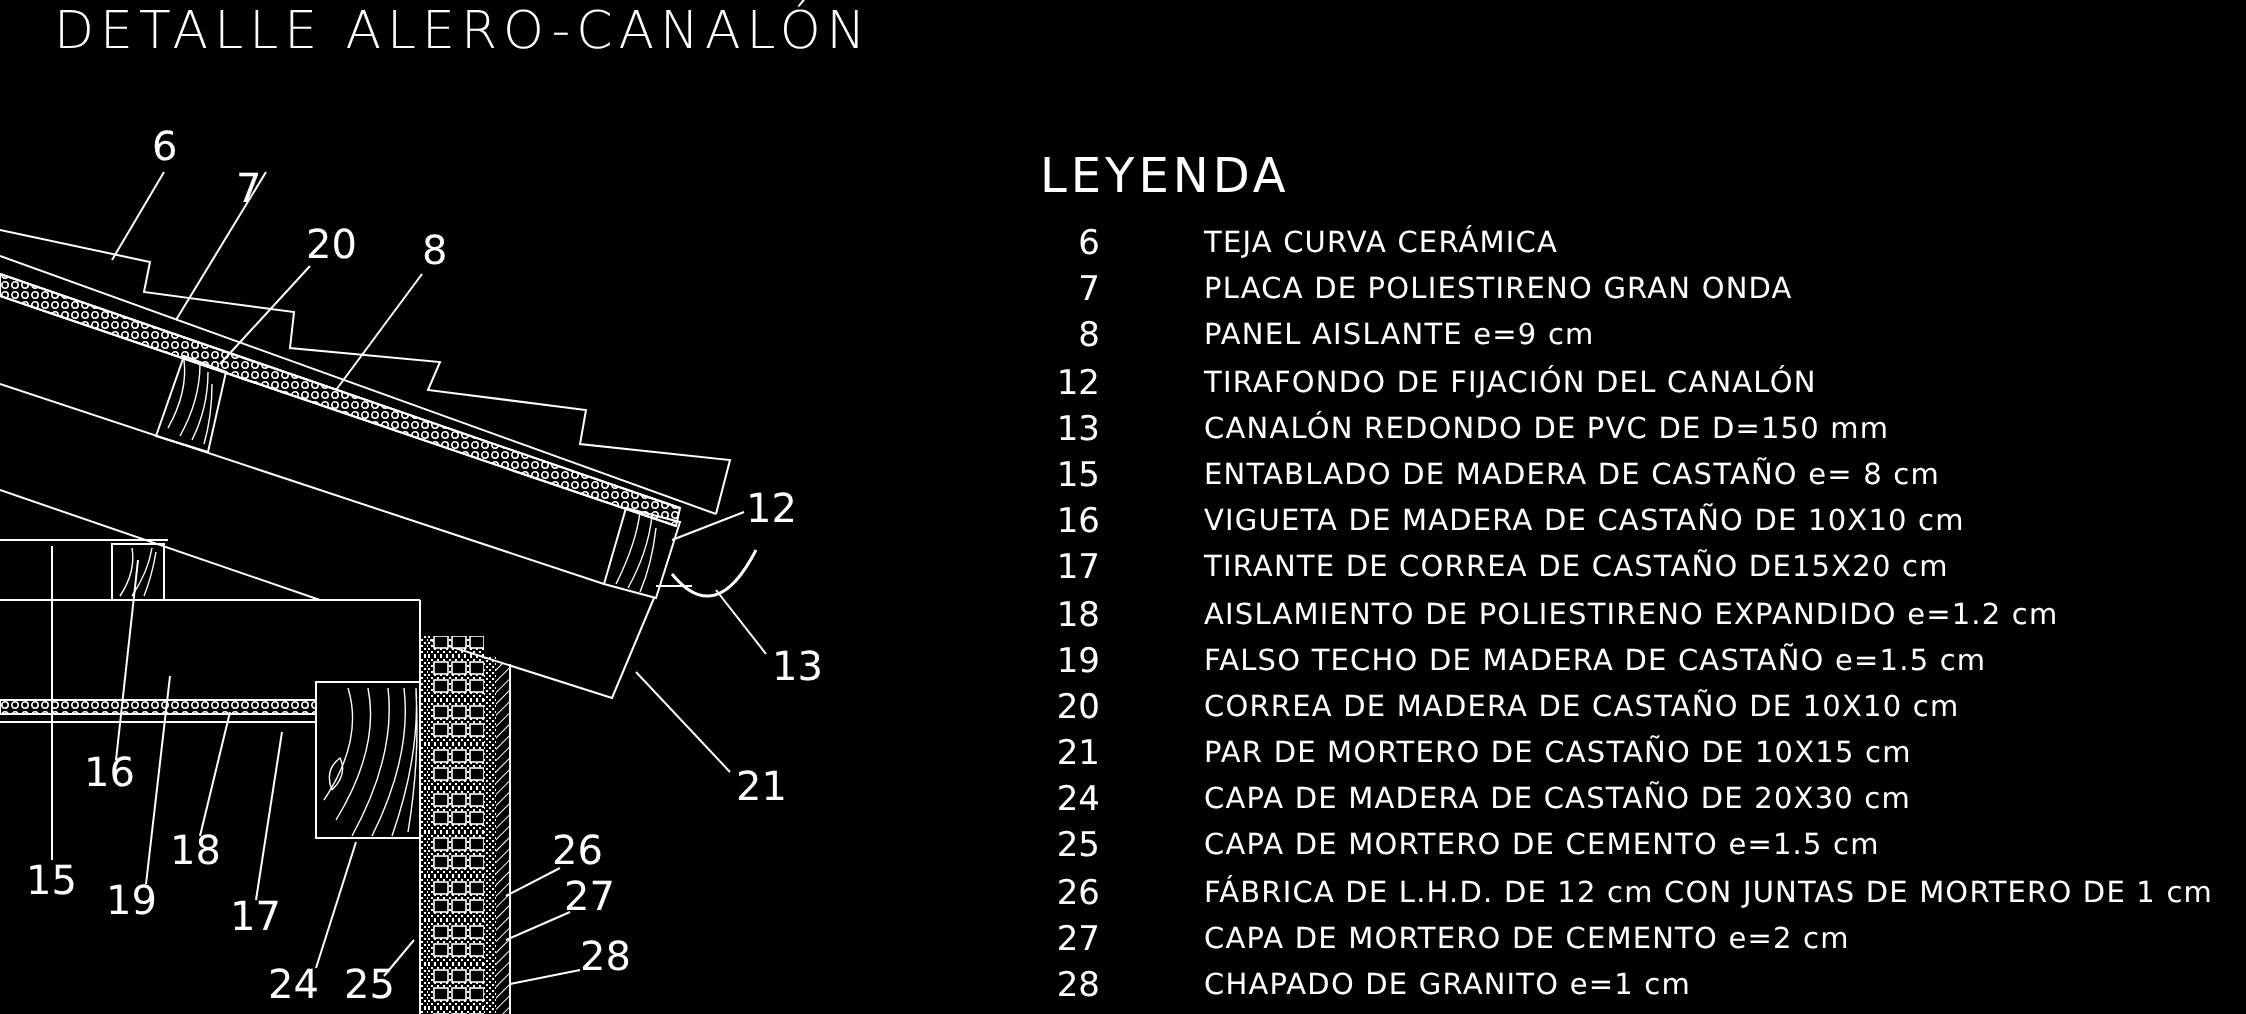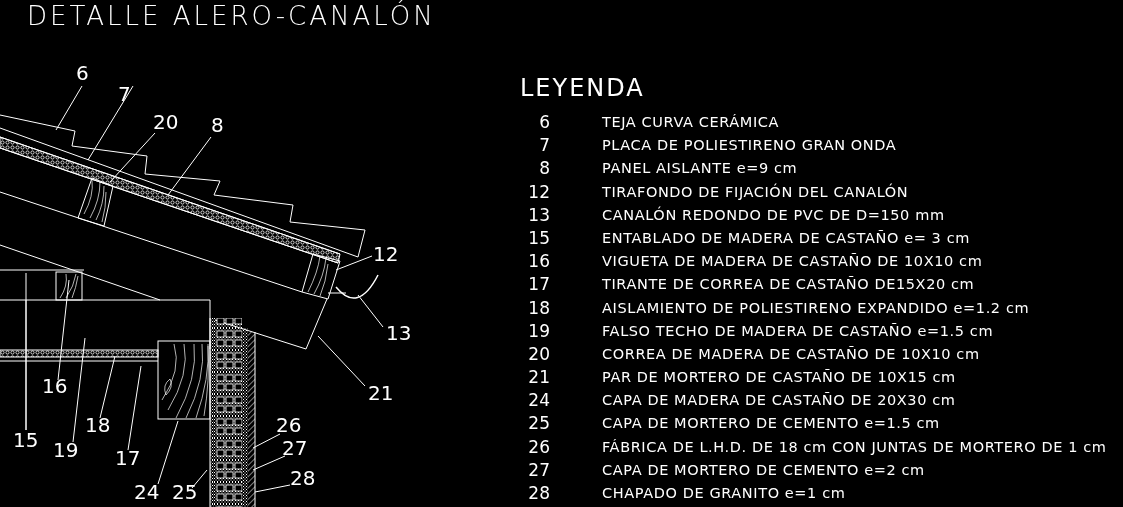--- a/index.html
+++ b/index.html
@@ -150,21 +150,21 @@
   <div class="legend-row">
       <span class="legend-num">12</span>
       <span class="legend-text">TIRAFONDO DE FIJACIÓN DEL CANALÓN</span>
     </div>
   <div class="legend-row">
       <span class="legend-num">13</span>
       <span class="legend-text">CANALÓN REDONDO DE PVC DE D=150 mm</span>
     </div>
   <div class="legend-row">
       <span class="legend-num">15</span>
-      <span class="legend-text">ENTABLADO DE MADERA DE CASTAÑO e= 3 cm</span>
+      <span class="legend-text">ENTABLADO DE MADERA DE CASTAÑO e= 8 cm</span>
     </div>
   <div class="legend-row">
       <span class="legend-num">16</span>
       <span class="legend-text">VIGUETA DE MADERA DE CASTAÑO DE 10X10 cm</span>
     </div>
   <div class="legend-row">
       <span class="legend-num">17</span>
       <span class="legend-text">TIRANTE DE CORREA DE CASTAÑO DE15X20 cm</span>
     </div>
   <div class="legend-row">
@@ -186,21 +186,21 @@
   <div class="legend-row">
       <span class="legend-num">24</span>
       <span class="legend-text">CAPA DE MADERA DE CASTAÑO DE 20X30 cm</span>
     </div>
   <div class="legend-row">
       <span class="legend-num">25</span>
       <span class="legend-text">CAPA DE MORTERO DE CEMENTO e=1.5 cm</span>
     </div>
   <div class="legend-row">
       <span class="legend-num">26</span>
-      <span class="legend-text">FÁBRICA DE L.H.D. DE 18 cm CON JUNTAS DE MORTERO DE 1 cm</span>
+      <span class="legend-text">FÁBRICA DE L.H.D. DE 12 cm CON JUNTAS DE MORTERO DE 1 cm</span>
     </div>
   <div class="legend-row">
       <span class="legend-num">27</span>
       <span class="legend-text">CAPA DE MORTERO DE CEMENTO e=2 cm</span>
     </div>
   <div class="legend-row">
       <span class="legend-num">28</span>
       <span class="legend-text">CHAPADO DE GRANITO e=1 cm</span>
     </div>
 </div>

